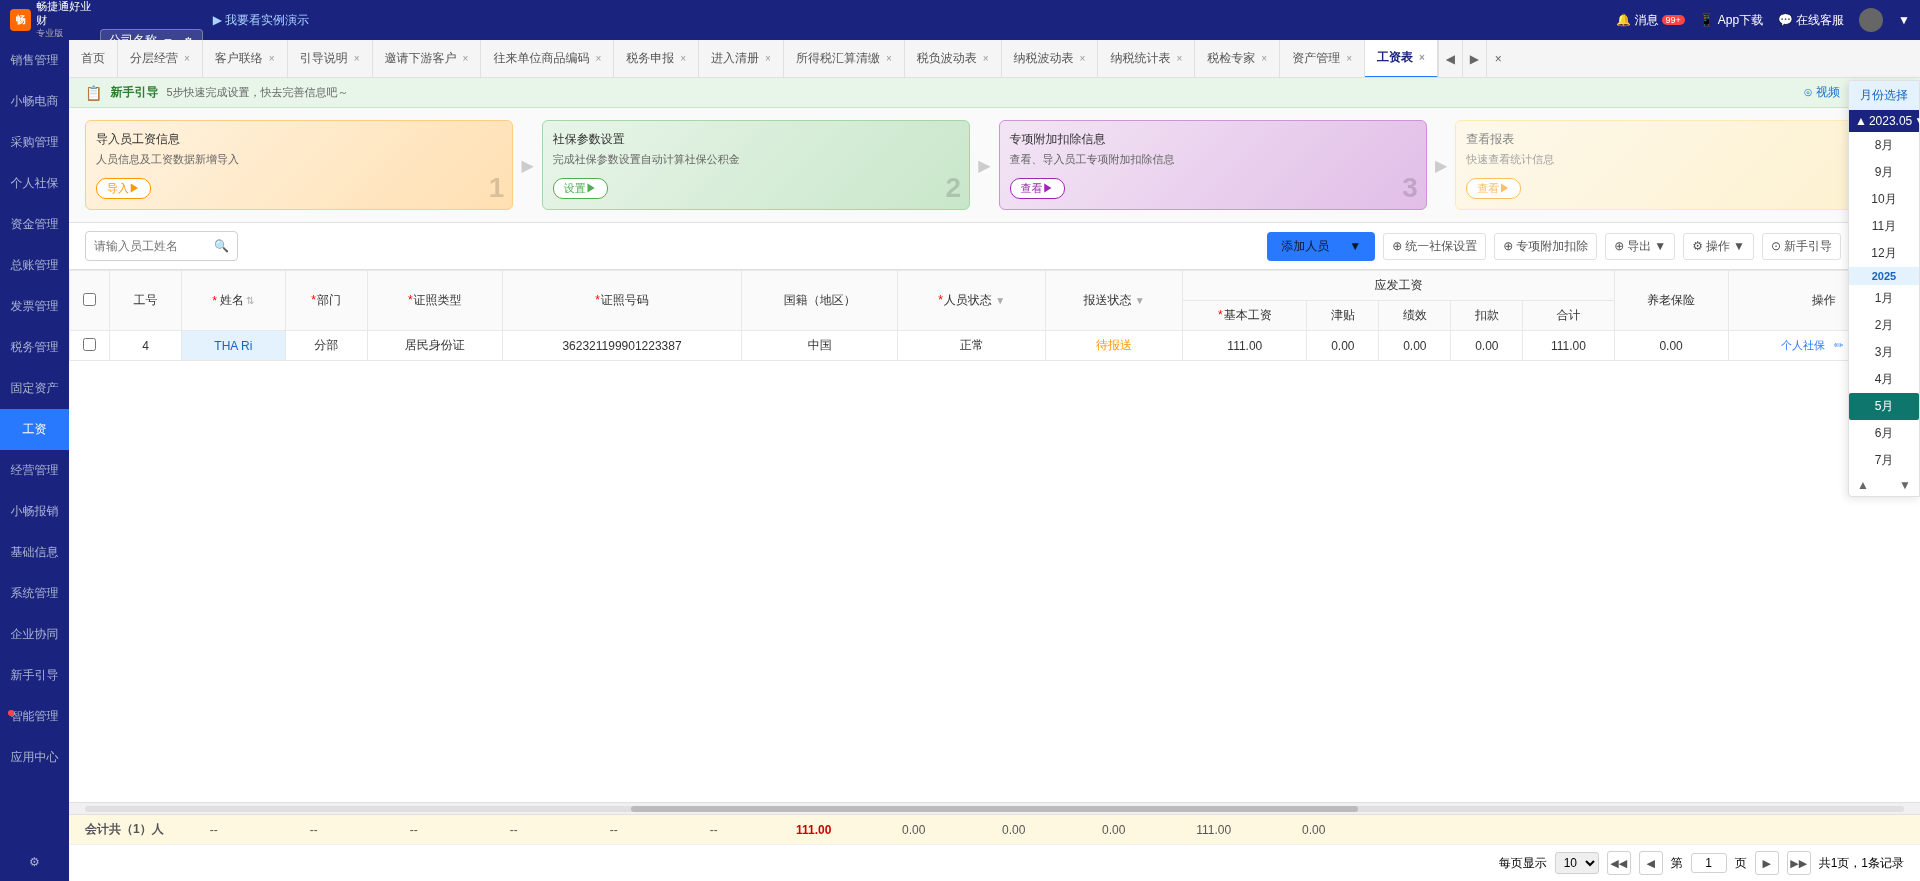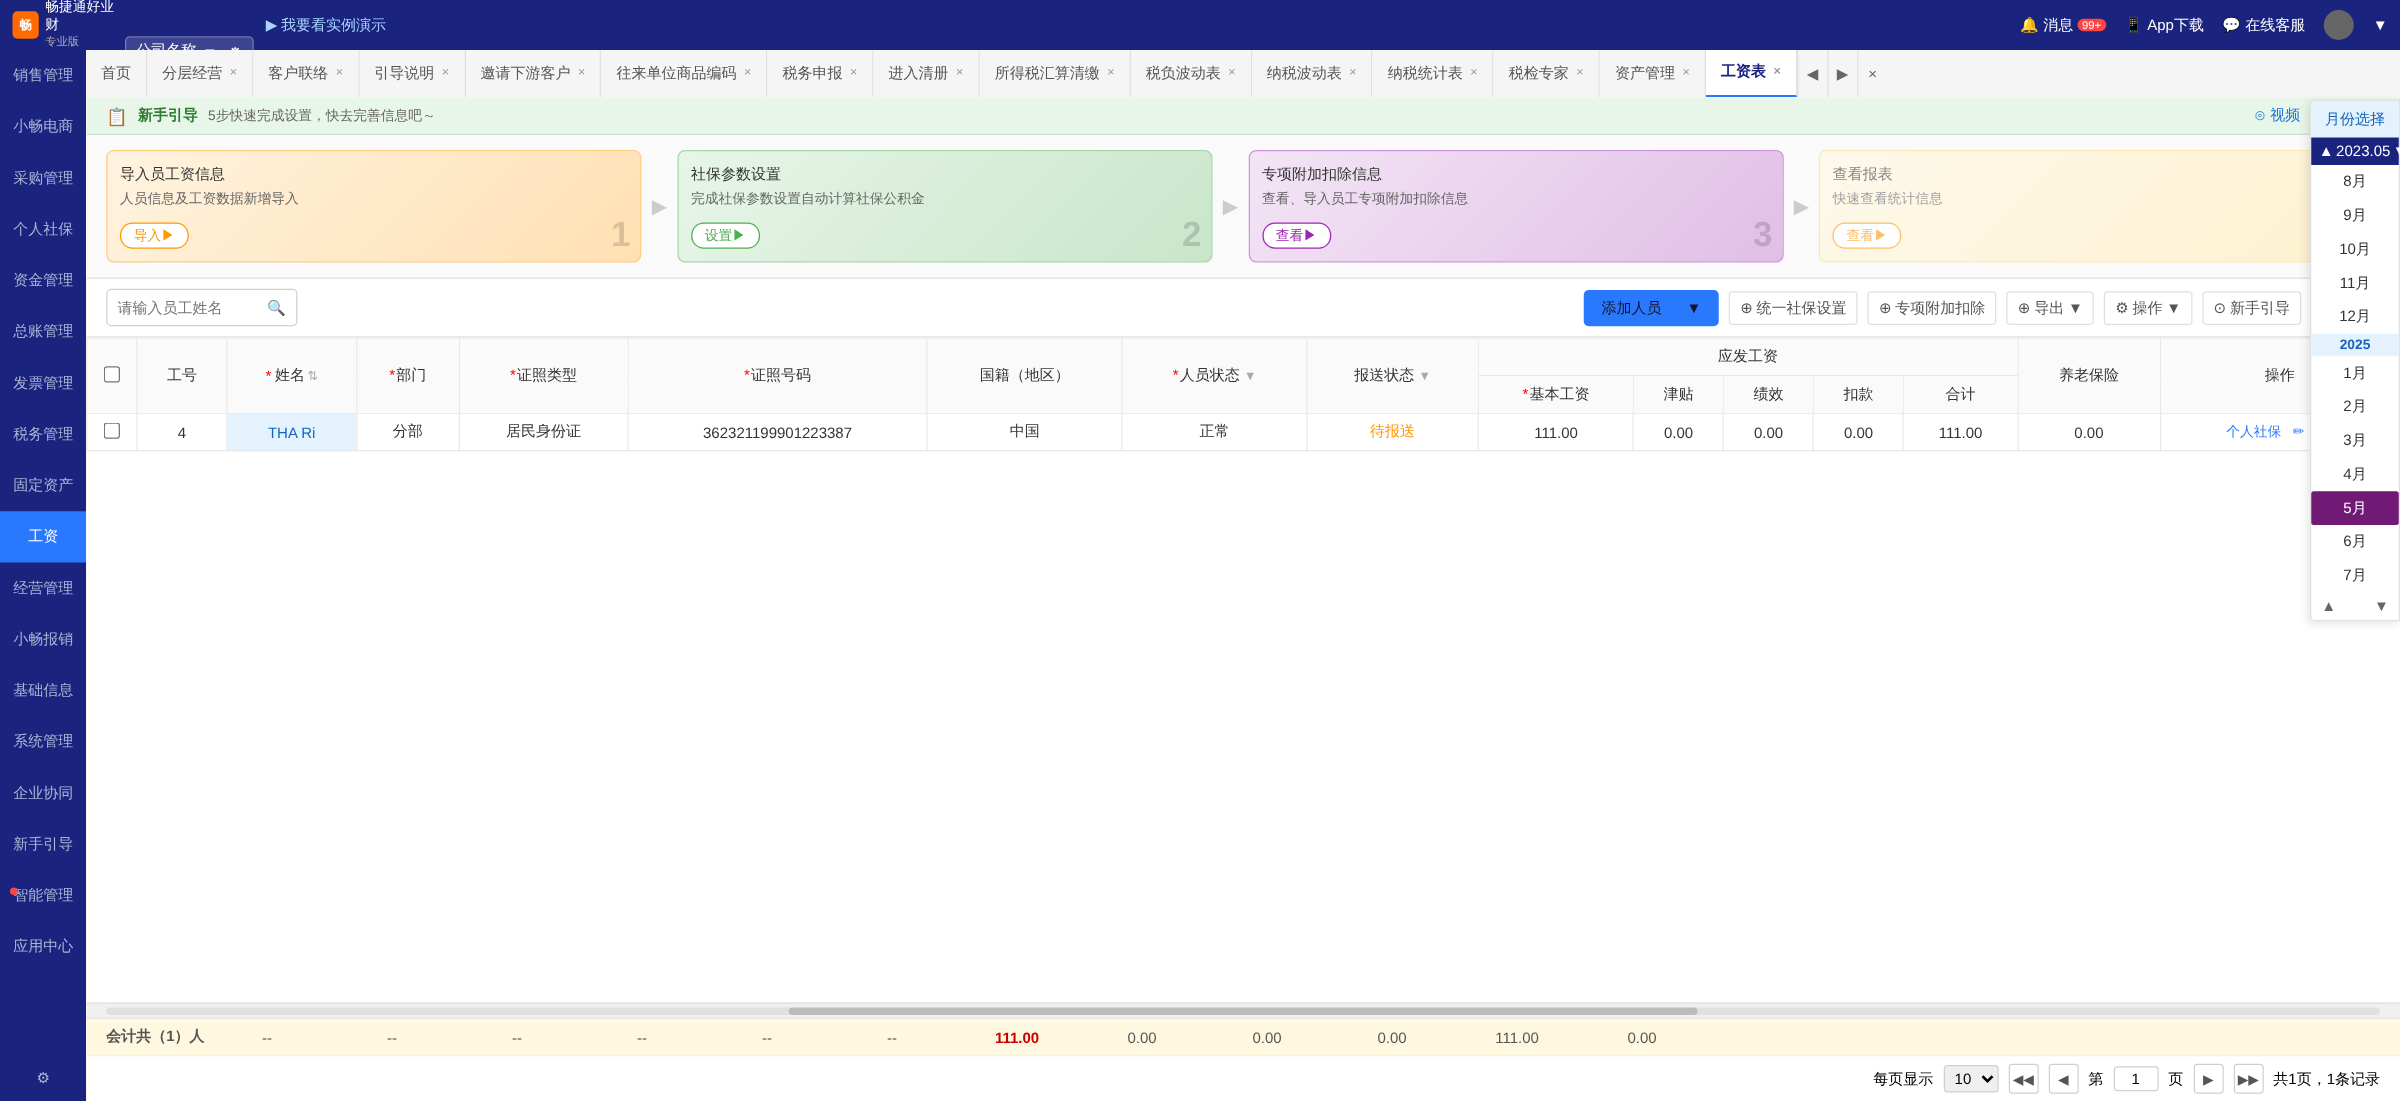--- a/index.html
+++ b/index.html
@@ -342,21 +342,21 @@
     .month-panel-year {
       background: #1a237e; color: white;
       padding: 4px; text-align: center; font-size: 11px;
       display: flex; align-items: center; justify-content: space-between;
     }
     .month-panel-nav { cursor: pointer; padding: 0 2px; }
     .month-item {
       padding: 5px 0; text-align: center; font-size: 12px;
       cursor: pointer; color: #333;
     }
-    .month-item.active { background: #701a75; color: white; border-radius: 2px; }
+    .month-item.active { background: #0f766e; color: white; border-radius: 2px; }
   </style>
 </head>
 <body>
 
 <div class="top-header">
   <div class="logo-area">
     <div class="logo-icon">畅</div>
     <div>
       <div class="logo-text">畅捷通好业财</div>
       <div class="logo-sub">专业版</div>

